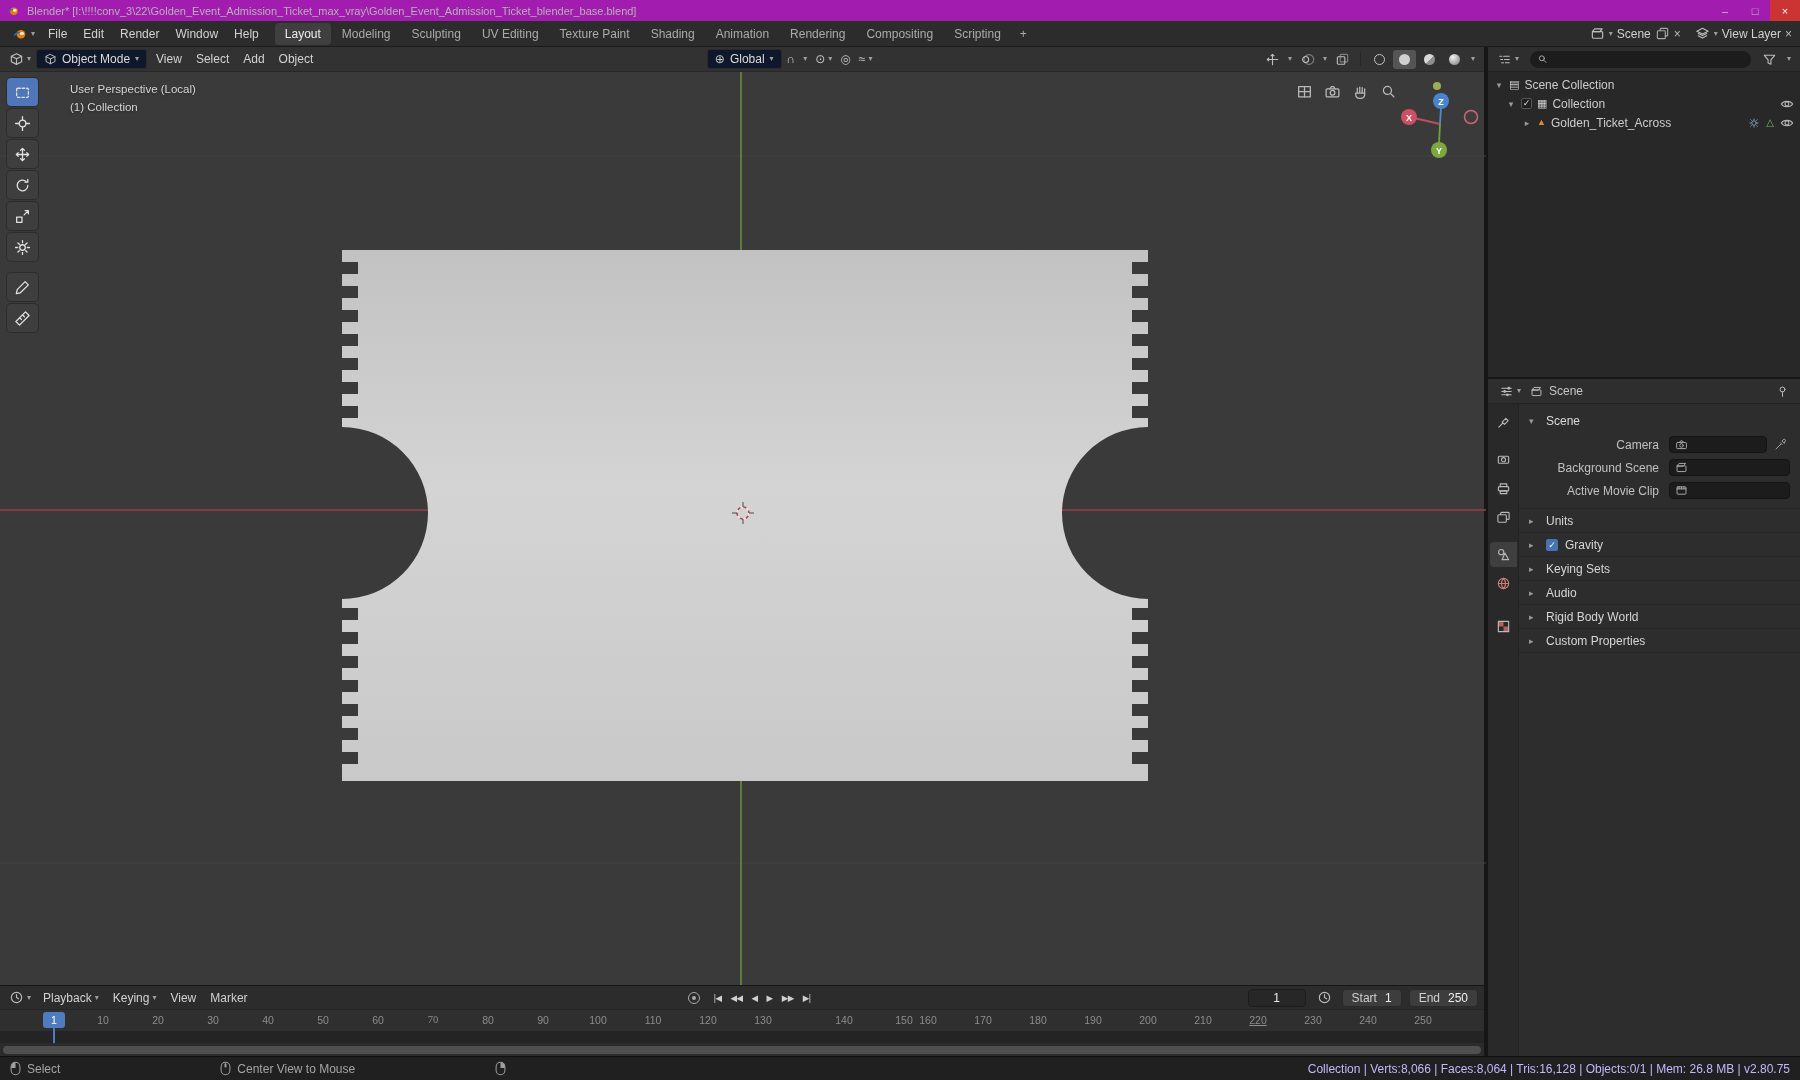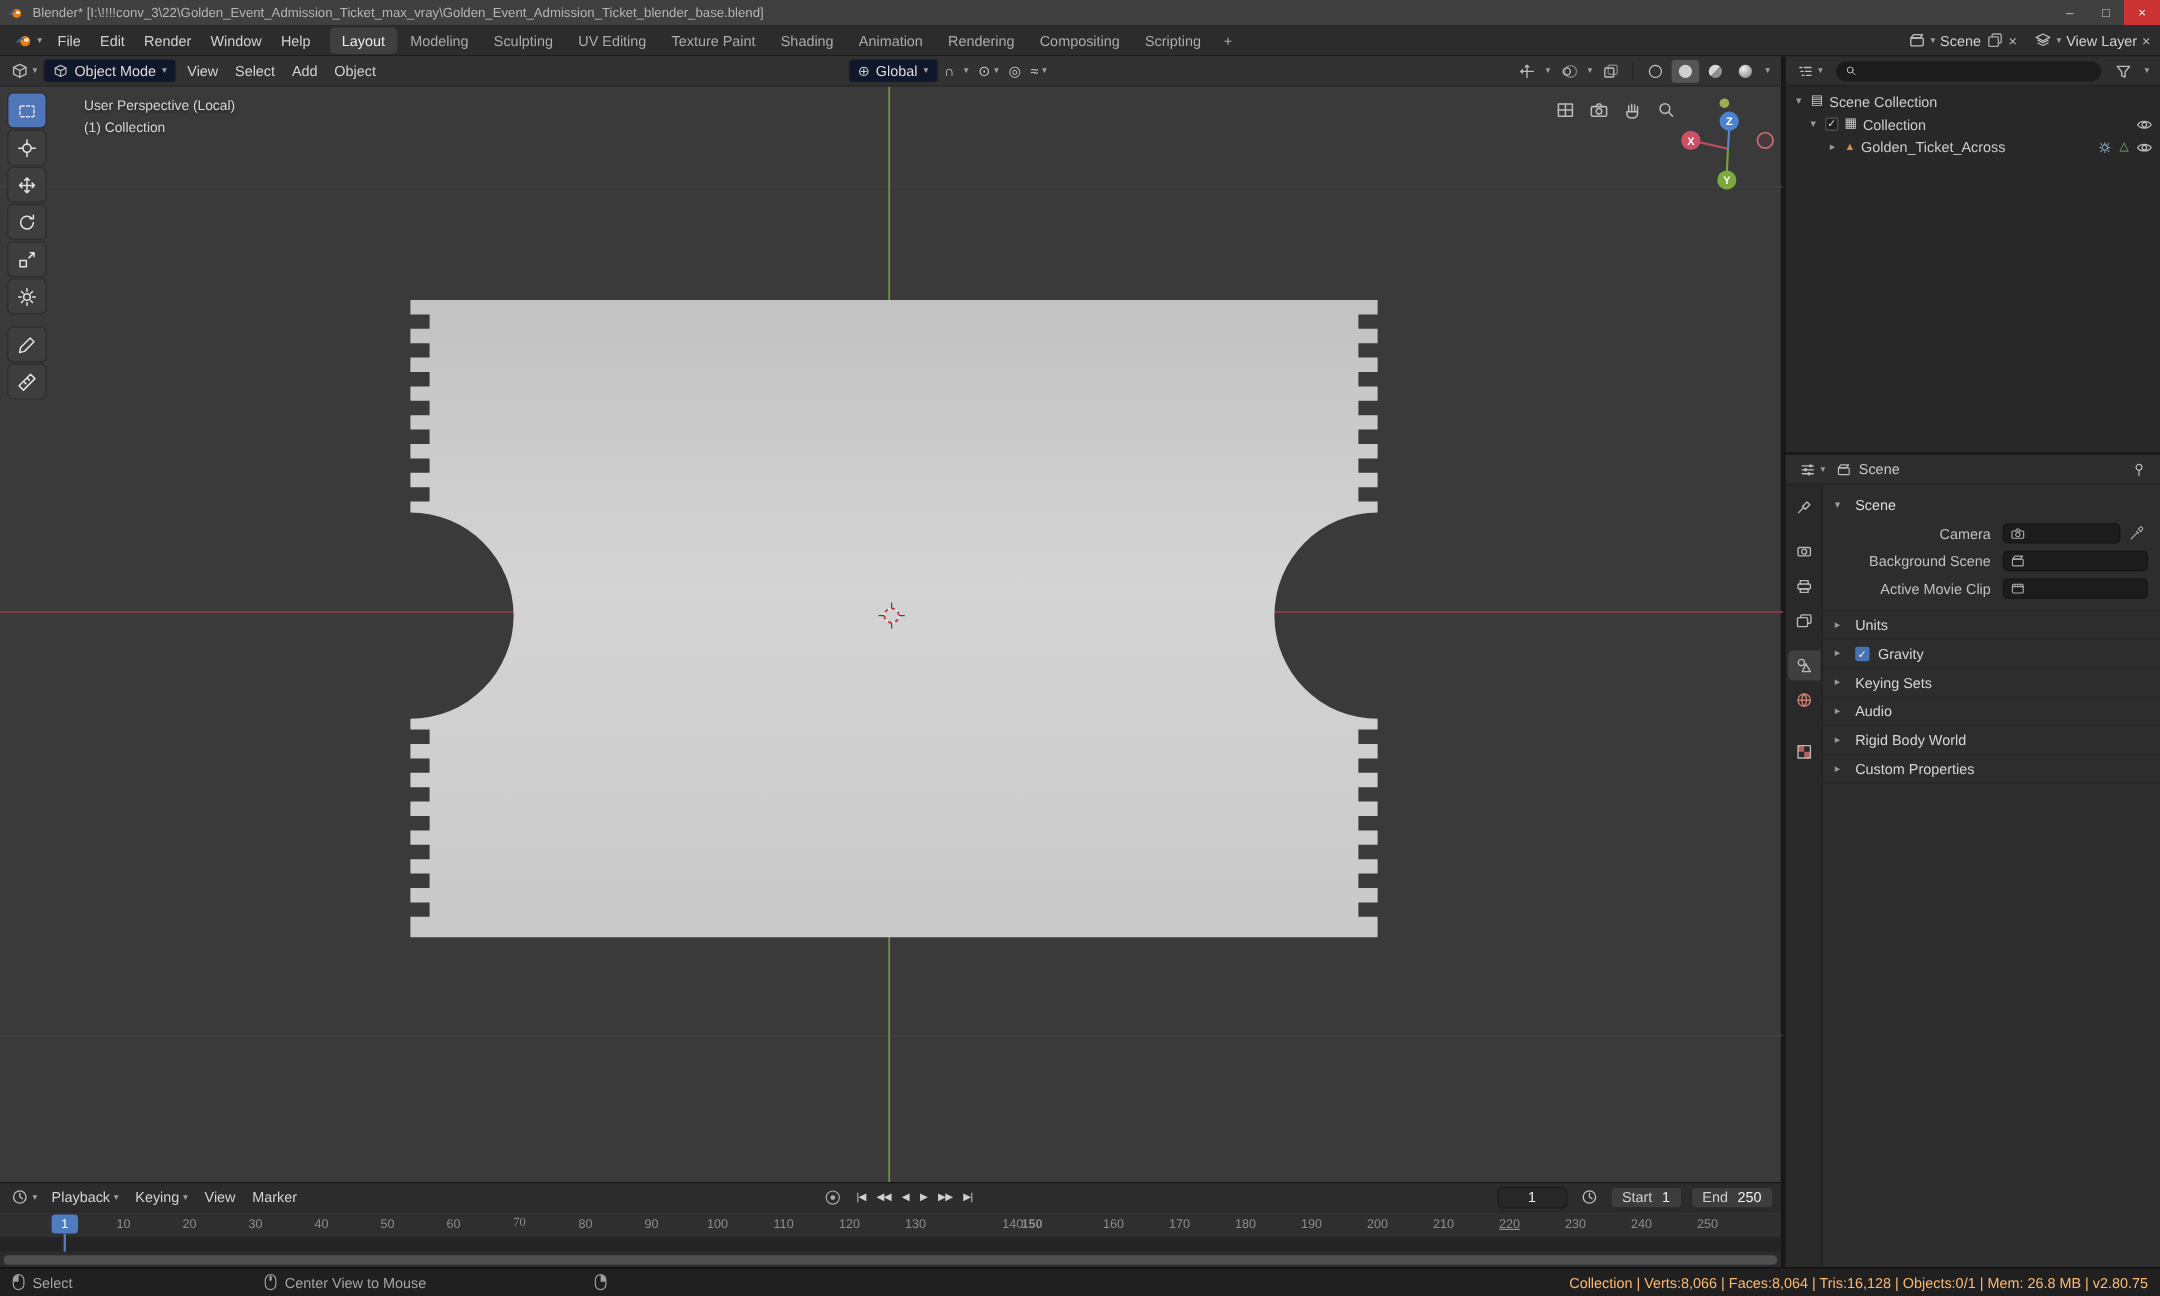--- a/index.html
+++ b/index.html
@@ -5,21 +5,21 @@
 *{box-sizing:border-box;margin:0;padding:0}
 html,body{width:1800px;height:1080px;overflow:hidden;background:#161616;
   font-family:"Liberation Sans","DejaVu Sans",sans-serif;font-size:12px;color:#c7c7c7;user-select:none}
 button{background:none;border:0;font:inherit;color:inherit;display:inline-flex;align-items:center;justify-content:center;gap:3px;cursor:default}
 svg{display:block}
 .drop{font-size:8px;color:#9d9d9d;line-height:1}
 .glyph{font-size:12px;color:#c9c9c9;line-height:1}
 .icon-s{width:15px;height:15px;stroke:#bdbdbd;fill:none;stroke-width:1.2;stroke-linecap:round;stroke-linejoin:round}
 
 
-#titlebar{position:absolute;left:0;top:0;width:1800px;height:21px;background:#404040;display:flex;align-items:center;gap:7px;padding-left:7px;font-size:11px;color:#b4b4b4}
+#titlebar{position:absolute;left:0;top:0;width:1800px;height:21px;background:#a21caf;display:flex;align-items:center;gap:7px;padding-left:7px;font-size:11px;color:#b4b4b4}
 .winbtns{margin-left:auto;height:21px;display:flex}
 .winbtn{width:30px;height:21px;font-size:11px;color:#c5c5c5}
 .winbtn.close{background:#cc3333;color:#fff}
 
 
 #topbar{position:absolute;left:0;top:21px;width:1800px;height:26px;background:#2c2c2c;display:flex;align-items:center;padding:0 8px;border-bottom:1px solid #1b1b1b}
 .menus,.wtabs{display:flex;align-items:center}
 .menubar-item{padding:4px 8px;border-radius:3px;color:#d2d2d2}
 .wtabs{margin-left:8px}
 .wtab{padding:4px 10px;margin-right:1px;border-radius:4px;color:#ababab}
@@ -103,21 +103,21 @@
 .prop-section{display:flex;align-items:center;gap:7px;height:24px;padding:0 10px;border-top:1px solid #272727;color:#d6d6d6}
 .sec-arrow{font-size:9px;color:#999;width:10px}
 .pcheck{width:12px;height:12px;background:#4772b3;border-radius:2px;color:#fff;font-size:9px;line-height:12px;text-align:center;font-weight:bold}
 
 
 #statusbar{position:absolute;left:0;top:1056px;width:1800px;height:24px;background:#202020;border-top:1px solid #101010;display:flex;align-items:center;padding:0 10px;color:#a5a5a5}
 .hint{display:flex;align-items:center;gap:6px}
 .hint.h2{margin-left:160px}
 .lone{margin-left:140px}
 .hint svg,.lone svg{width:11px;height:15px;stroke:#9f9f9f;fill:none;stroke-width:1.1}
-.stats{margin-left:auto;color:#fdba74}
+.stats{margin-left:auto;color:#c4b5fd}
 </style>
 </head>
 <body>
 
 <div id="titlebar">
   <svg width="13" height="13" viewBox="0 0 16 16">
     <circle cx="8.5" cy="8.8" r="4.6" fill="#e87d0d"></circle>
       <ellipse cx="9.6" cy="7.9" rx="2.2" ry="1.6" fill="#f2f2f2"></ellipse>
     <path d="M1.2 10.2C3 7.6 5.2 6.6 7.2 6.9" stroke="#2f6ca3" stroke-width="1.6" fill="none"></path>
   </svg>
@@ -509,21 +509,21 @@
       <span class="tick" style="left: 323px;"><span>50</span></span>
       <span class="tick" style="left: 378px;"><span>60</span></span>
       <span class="tick" style="left: 433px; font-family: Liberation Serif, serif;"><span>70</span></span>
       <span class="tick" style="left: 488px;"><span>80</span></span>
       <span class="tick" style="left: 543px;"><span>90</span></span>
       <span class="tick" style="left: 598px;"><span>100</span></span>
       <span class="tick" style="left: 653px;"><span>110</span></span>
       <span class="tick" style="left: 708px;"><span>120</span></span>
       <span class="tick" style="left: 763px;"><span>130</span></span>
       <span class="tick" style="left: 844px;"><span>140</span></span>
-      <span class="tick" style="left: 860px; font-weight: bold;"><span>150</span></span>
+      <span class="tick" style="left: 904px;"><span>150</span></span>
       <span class="tick" style="left: 928px;"><span>160</span></span>
       <span class="tick" style="left: 983px;"><span>170</span></span>
       <span class="tick" style="left: 1038px;"><span>180</span></span>
       <span class="tick" style="left: 1093px;"><span>190</span></span>
       <span class="tick" style="left: 1148px;"><span>200</span></span>
       <span class="tick" style="left: 1203px;"><span>210</span></span>
       <span class="tick" style="left: 1258px; text-decoration: underline;"><span>220</span></span>
       <span class="tick" style="left: 1313px;"><span>230</span></span>
       <span class="tick" style="left: 1368px;"><span>240</span></span>
       <span class="tick" style="left: 1423px;"><span>250</span></span>

